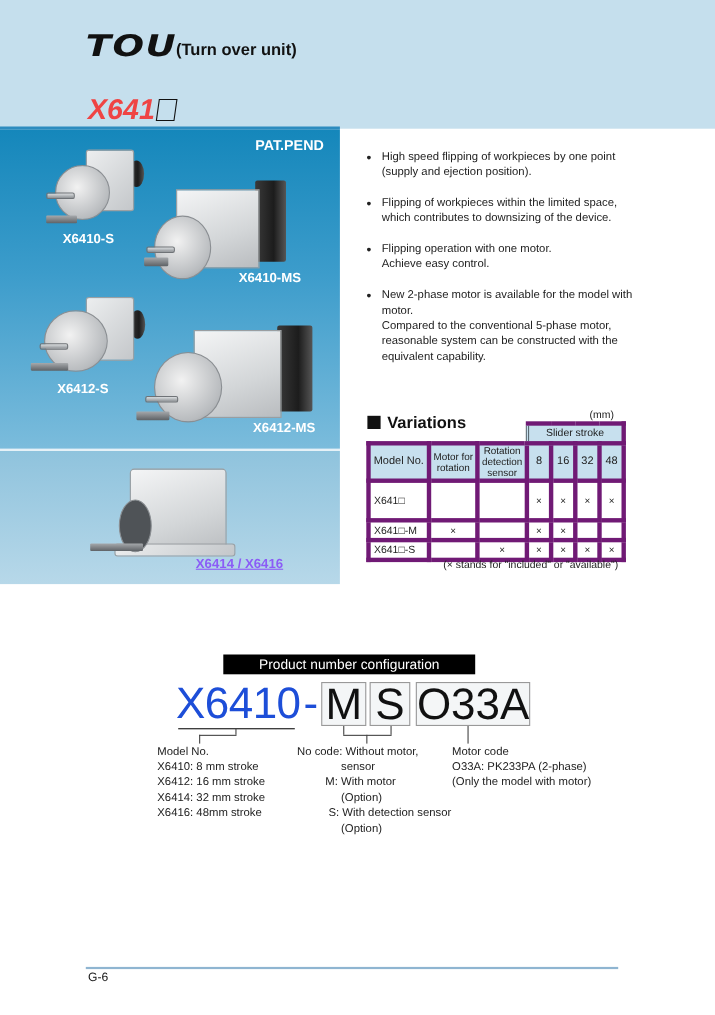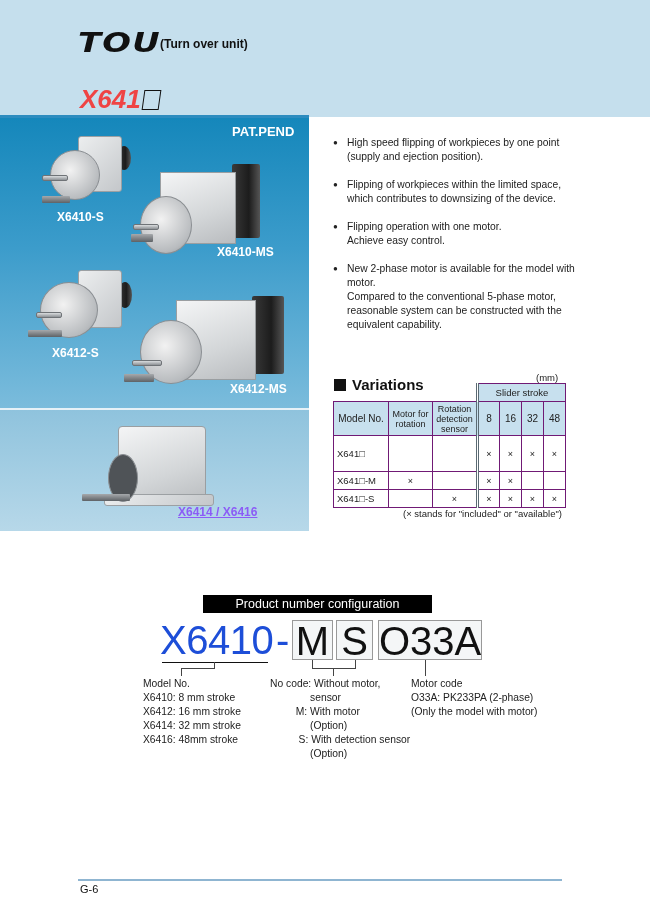--- a/index.html
+++ b/index.html
@@ -2,21 +2,21 @@
 <html><head>
 <meta charset="utf-8">
 <style>
   * { margin:0; padding:0; box-sizing:border-box; }
   body { width:650px; height:923px; background:#ffffff; position:relative; overflow:hidden;
          font-family:"Liberation Sans", sans-serif; color:#1a1a1a; }
   .header { position:absolute; left:0; top:0; width:650px; height:117px; background:#c5dfed; }
   .header-line { position:absolute; left:0; top:115px; width:309px; height:3px; background:#2d8cbf; }
   .brand { position:absolute; left:78px; top:27px; font-family:"DejaVu Sans", sans-serif; font-weight:bold;
            font-style:italic; font-size:27px; letter-spacing:1px; color:#111; transform:scaleX(1.25); transform-origin:left; }
-  .brand-sub { position:absolute; left:160px; top:37px; font-size:12px; font-weight:bold; color:#111; }
+  .brand-sub { position:absolute; left:160px; top:37px; font-size:15px; font-weight:bold; color:#111; }
   .model { position:absolute; left:80px; top:84px; font-size:26px; font-weight:bold; font-style:italic; color:#ef4444; }
   .model-box { display:inline-block; width:17px; height:20px; border:1.5px solid #111; margin-left:2px; vertical-align:-2px; transform:skewX(-8deg); }
 
   .panel-top { position:absolute; left:0; top:118px; width:309px; height:290px;
                background:linear-gradient(180deg,#1587bb 0%,#3c9ccb 45%,#7bbcdc 100%); }
   .panel-sep { position:absolute; left:0; top:408px; width:309px; height:2px; background:#e6f1f7; }
   .panel-bot { position:absolute; left:0; top:410px; width:309px; height:121px;
                background:linear-gradient(180deg,#8fc3dd 0%,#b7d8e9 100%); }
   .patpend { position:absolute; left:232px; top:124px; color:#fff; font-weight:bold; font-size:13px; }
   .plabel { position:absolute; color:#fff; font-weight:bold; font-size:12px; }
@@ -31,21 +31,21 @@
   .rail { position:absolute; background:linear-gradient(180deg,#a6a9ac,#5e6266); border-radius:1px; }
 
   .bullets { position:absolute; left:333px; top:136px; width:250px; font-size:10.3px; line-height:14px; color:#222; }
   .bullet { position:relative; padding-left:14px; margin-bottom:14px; }
   .bullet::before { content:"●"; position:absolute; left:0; top:0; font-size:8px; }
 
   .var-title { position:absolute; left:334px; top:376px; font-size:15px; font-weight:bold; color:#111; }
   .var-sq { display:inline-block; width:12px; height:12px; background:#111; margin-right:6px; vertical-align:-1px; }
   .unit { position:absolute; left:536px; top:372px; font-size:9.5px; color:#222; }
   table.var { position:absolute; left:333px; top:383px; border-collapse:collapse; font-size:9.5px; color:#222; }
-  table.var td, table.var th { border:1px solid #701a75; text-align:center; font-weight:normal; }
+  table.var td, table.var th { border:4px solid #701a75; text-align:center; font-weight:normal; }
   table.var th { background:#c7e0ee; line-height:10px; }
   table.var td.m { text-align:left; padding-left:3px; }
   table.var .blank { border:none; background:transparent; }
   table.var .sep { border-left:3px double #5a6a73; }
   .mark { font-size:9px; }
   .footnote { position:absolute; left:403px; top:508px; font-size:9.5px; color:#222; }
 
   .pnc-bar { position:absolute; left:203px; top:595px; width:229px; height:18px; background:#000; color:#fff;
              font-size:12.5px; text-align:center; line-height:18px; }
   .pnc-main { position:absolute; left:160px; top:617px; font-size:40px; color:#1d4ed8; letter-spacing:-0.5px; line-height:46px; }

